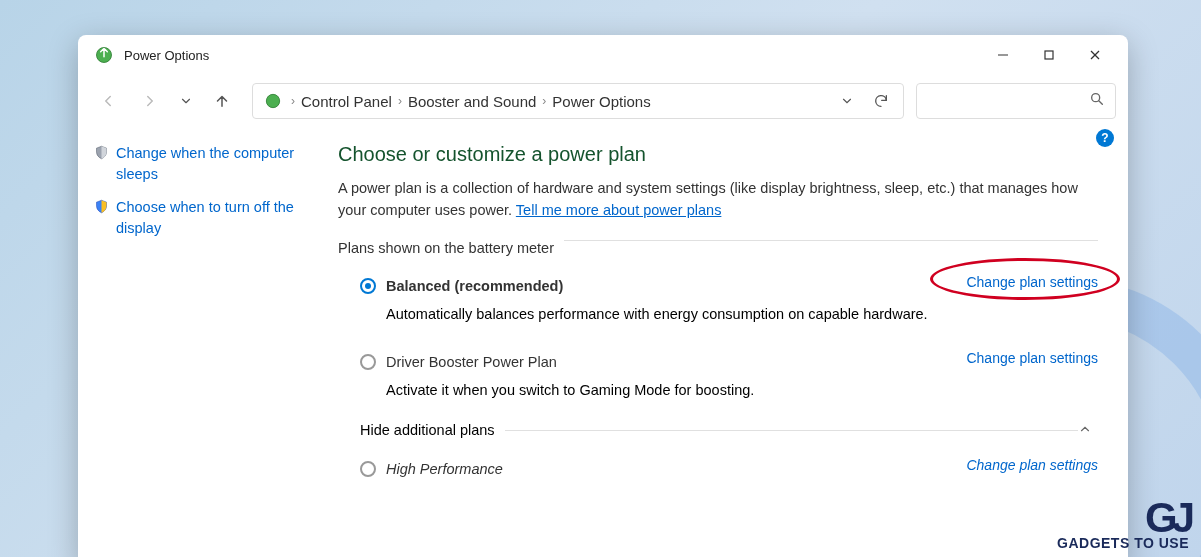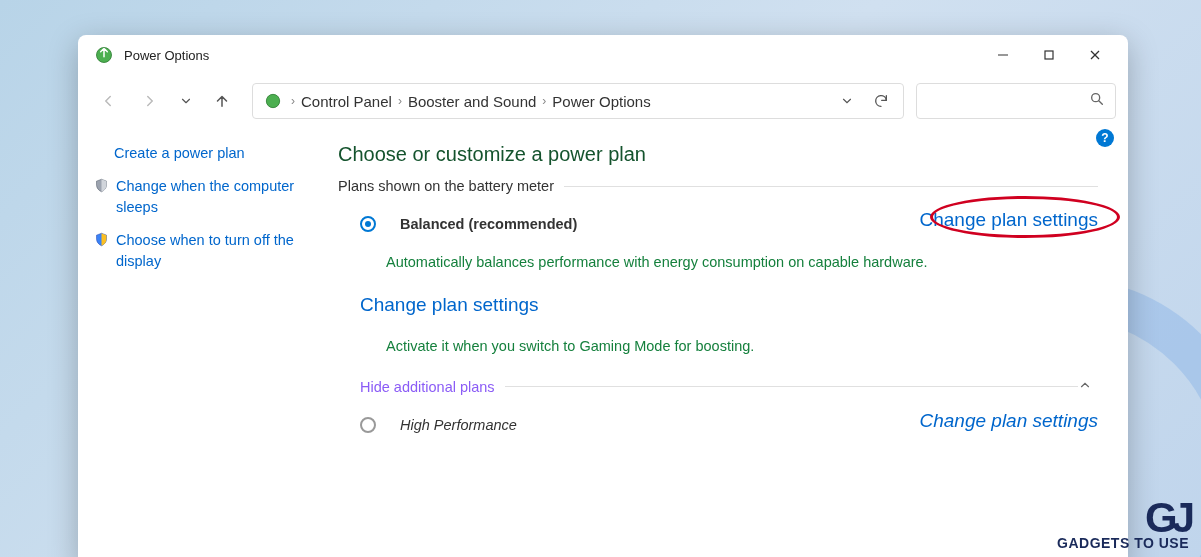--- a/index.html
+++ b/index.html
@@ -170,21 +170,20 @@
       line-height: 1.5;
       margin-bottom: 18px;
     }
     .page-desc a { color: #0066cc; text-decoration: underline; cursor:pointer; }
     .section-label {
       font-size: 14.5px;
       color: #333;
       margin-bottom: 14px;
       position: relative;
       display: flex;
-      align-items: center;
       gap: 10px;
     }
     .section-label::after {
       content: '';
       flex: 1;
       height: 1px;
       background: #e0e0e0;
     }
     .plan {
       margin-left: 22px;
@@ -192,21 +191,21 @@
       position: relative;
     }
     .plan-row {
       display: flex;
       align-items: center;
       justify-content: space-between;
     }
     .plan-radio-label {
       display: flex;
       align-items: flex-end;
-      gap: 24px;
+      gap: 10px;
       cursor: pointer;
       margin-top: 8px;
     }
     .radio {
       width: 16px; height: 16px;
       border: 2px solid #999;
       border-radius: 50%;
       display: inline-flex;
       align-items: center;
       justify-content: center;
@@ -219,35 +218,35 @@
     .radio.selected::after {
       content:''; width:6px; height:6px; background:#0078d4; border-radius:50%;
     }
     .plan-name {
       font-size: 14.5px;
       color: #333;
     }
     .plan-name.bold { font-weight: 600; }
     .plan-change {
       color: #0066cc;
-      font-size: 19px;
+      font-size: 14px;
       cursor: pointer;
     }
     .plan-desc {
       font-size: 14.5px;
-      color: #15803d;
-      margin-top: 22px;
+      color: #000000;
+      margin-top: 12px;
       margin-left: 26px;
     }
     .hide-section {
       display: flex;
       align-items: center;
       justify-content: flex-start;
       font-size: 14.5px;
-      color: #8b5cf6;
+      color: #000000;
       margin: 6px 0 14px 22px;
       cursor: pointer;
     }
     .hide-section .chev {
       color: #666;
       padding-right: 6px;
     }
     .hide-label-wrap { display:flex; align-items:center; gap:10px; flex:1; }
     .hide-label-wrap::after { content:''; flex:1; height:1px; background:#e0e0e0; }
     .highlight-ellipse {
@@ -380,23 +379,20 @@
             <line x1="15" y1="15" x2="20" y2="20" stroke="#666" stroke-width="2" stroke-linecap="round"></line>
           </svg>
       </span>
     </div>
   </div>
 
   <div class="content">
 
     <div class="sidebar">
 
-      <div class="sidebar-link noicon">
-        <span class="sl-text">Create a power plan</span>
-      </div>
       <div class="sidebar-link">
         <span class="sl-icon">
           <svg width="15" height="15" viewBox="0 0 24 24">
               <path d="M12 2l8 3v6c0 5-3.5 9-8 11-4.5-2-8-6-8-11V5l8-3z" fill="#9ca3af" stroke="#4b5563" stroke-width="0.8"></path>
               <path d="M12 2l8 3v6c0 5-3.5 9-8 11V2z" fill="#d1d5db"></path>
             </svg>
         </span>
         <span class="sl-text">Change when the computer sleeps</span>
       </div>
       <div class="sidebar-link">
@@ -408,39 +404,46 @@
         </span>
         <span class="sl-text">Choose when to turn off the display</span>
       </div>
     </div>
 
     <div class="main">
       <div class="help-badge">?</div>
 
       <h1 class="page-heading">Choose or customize a power plan</h1>
 
+      <p class="page-desc">
+        <span>A power plan is a collection of hardware and system settings (like display brightness, sleep, etc.) that manages how your computer uses power. </span><a>Tell me more about power plans</a>
+      </p>
 
       <div class="section-label">
         <span>Plans shown on the battery meter</span>
       </div>
 
       <div class="plan">
         <div class="plan-row">
           <label class="plan-radio-label">
             <span class="radio selected"></span>
             <span class="plan-name bold">Balanced (recommended)</span>
           </label>
           <span class="plan-change">Change plan settings</span>
         </div>
         <div class="plan-desc">Automatically balances performance with energy consumption on capable hardware.</div>
         <div class="highlight-ellipse" style="right:-22px; top:-12px;"></div>
       </div>
 
       <div class="plan">
         <div class="plan-row">
+          <label class="plan-radio-label">
+            <span class="radio"></span>
+            <span class="plan-name">Driver Booster Power Plan</span>
+          </label>
           <span class="plan-change">Change plan settings</span>
         </div>
         <div class="plan-desc">Activate it when you switch to Gaming Mode for boosting.</div>
       </div>
 
       <div class="hide-section">
         <div class="hide-label-wrap">
           <span>Hide additional plans</span>
         </div>
         <span class="chev">

